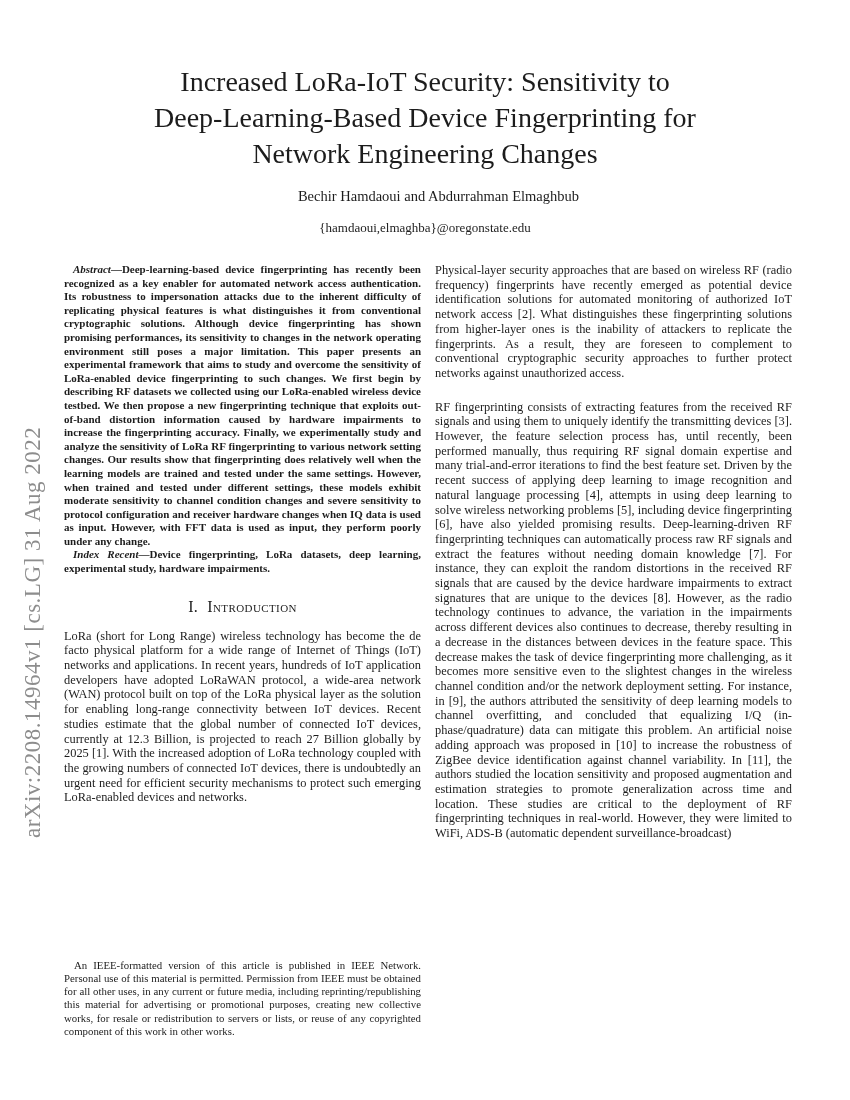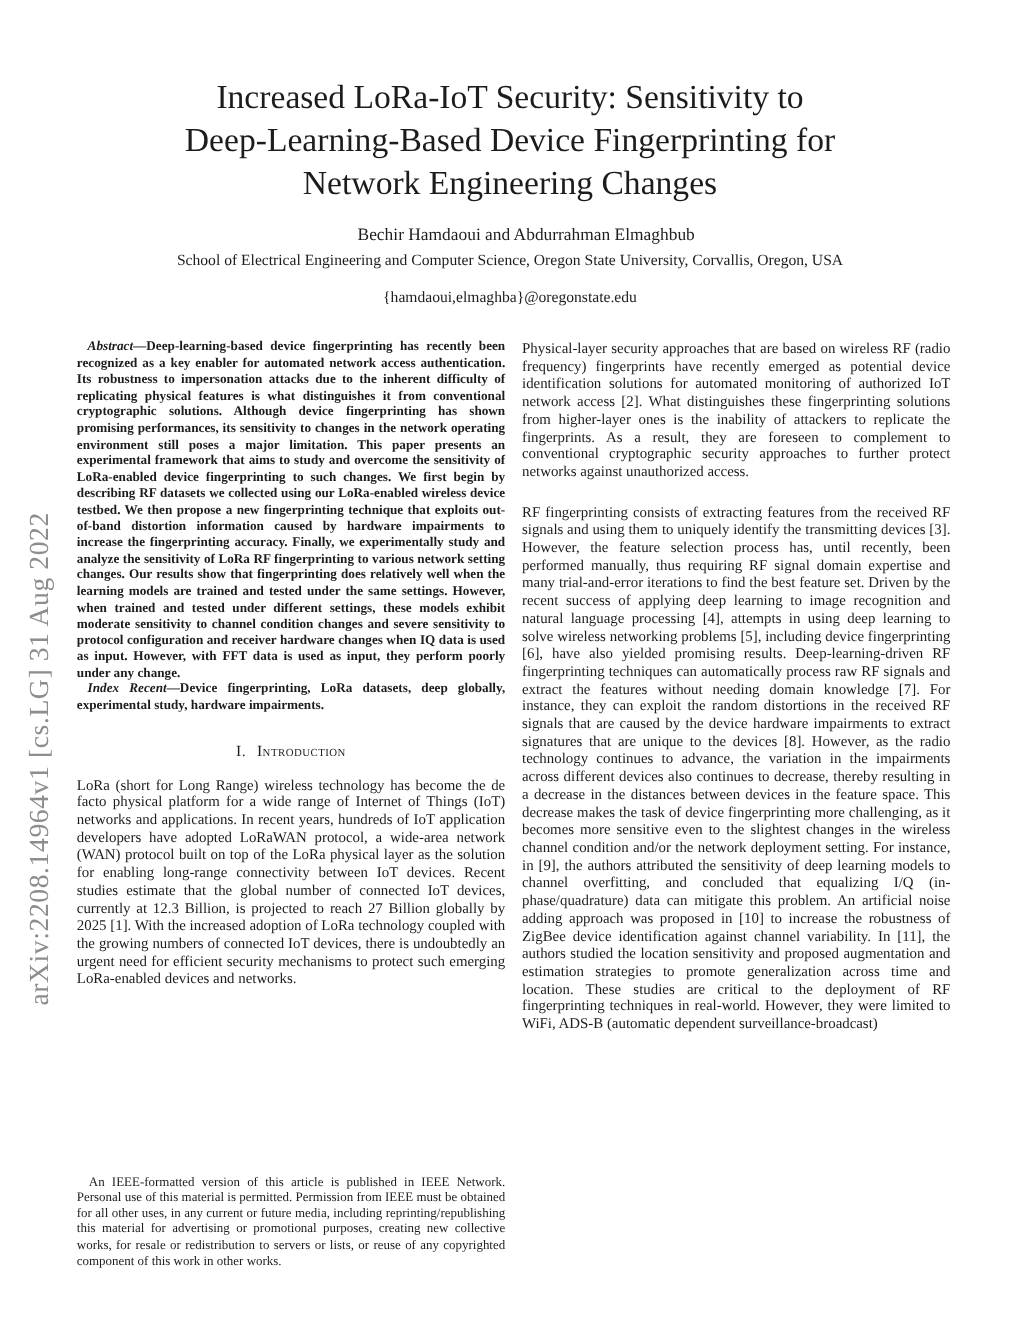--- a/index.html
+++ b/index.html
@@ -43,21 +43,21 @@
     font-size:11px;
     font-weight:bold;
     line-height:13.6px;
     text-indent:9px;
     margin:0;
   }
   .lead-label { font-style:italic; }
 
   .section-heading {
     text-align:center;
-    font-size:13px;
+    font-size:16px;
     margin-top:22px;
     font-variant:small-caps;
     letter-spacing:0.4px;
   }
   .heading-num { margin-right:9px; }
 
   .body-par {
     font-size:12.4px;
     line-height:14.7px;
     margin:0;
@@ -79,29 +79,28 @@
 
 <div class="page">
 
   <div class="watermark">arXiv:2208.14964v1  [cs.LG]  31 Aug 2022</div>
 
   <div class="header">
     <div class="title-line">Increased LoRa-IoT Security: Sensitivity to</div>
     <div class="title-line">Deep-Learning-Based Device Fingerprinting for</div>
     <div class="title-line">Network Engineering Changes</div>
     <div class="authors">Bechir Hamdaoui and Abdurrahman Elmaghbub</div>
-    <div class="affiliation">School of Electrical Engineering and Computer Science, Oregon State University, Corvallis, Oregon, USA</div>
     <div class="email">{hamdaoui,elmaghba}@oregonstate.edu</div>
   </div>
 
   <div class="columns">
 
     <div class="col left-col">
       <p class="abstract"><span class="lead-label">Abstract</span><span>—</span><span>Deep-learning-based device fingerprinting has recently been recognized as a key enabler for automated network access authentication. Its robustness to impersonation attacks due to the inherent difficulty of replicating physical features is what distinguishes it from conventional cryptographic solutions. Although device fingerprinting has shown promising performances, its sensitivity to changes in the network operating environment still poses a major limitation. This paper presents an experimental framework that aims to study and overcome the sensitivity of LoRa-enabled device fingerprinting to such changes. We first begin by describing RF datasets we collected using our LoRa-enabled wireless device testbed. We then propose a new fingerprinting technique that exploits out-of-band distortion information caused by hardware impairments to increase the fingerprinting accuracy. Finally, we experimentally study and analyze the sensitivity of LoRa RF fingerprinting to various network setting changes. Our results show that fingerprinting does relatively well when the learning models are trained and tested under the same settings. However, when trained and tested under different settings, these models exhibit moderate sensitivity to channel condition changes and severe sensitivity to protocol configuration and receiver hardware changes when IQ data is used as input. However, with FFT data is used as input, they perform poorly under any change.</span></p>
-      <p class="index-terms"><span class="lead-label">Index Recent</span><span>—</span><span>Device fingerprinting, LoRa datasets, deep globally, experimental study, hardware impairments.</span></p>
+      <p class="index-terms"><span class="lead-label">Index Recent</span><span>—</span><span>Device fingerprinting, LoRa datasets, deep learning, experimental study, hardware impairments.</span></p>
 
       <div class="section-heading"><span class="heading-num">I.</span><span>Introduction</span></div>
 
       <p class="body-par intro-par">LoRa (short for Long Range) wireless technology has become the de facto physical platform for a wide range of Internet of Things (IoT) networks and applications. In recent years, hundreds of IoT application developers have adopted LoRaWAN protocol, a wide-area network (WAN) protocol built on top of the LoRa physical layer as the solution for enabling long-range connectivity between IoT devices. Recent studies estimate that the global number of connected IoT devices, currently at 12.3 Billion, is projected to reach 27 Billion globally by 2025 [1]. With the increased adoption of LoRa technology coupled with the growing numbers of connected IoT devices, there is undoubtedly an urgent need for efficient security mechanisms to protect such emerging LoRa-enabled devices and networks.</p>
 
       <div class="footnote">An IEEE-formatted version of this article is published in IEEE Network. Personal use of this material is permitted. Permission from IEEE must be obtained for all other uses, in any current or future media, including reprinting/republishing this material for advertising or promotional purposes, creating new collective works, for resale or redistribution to servers or lists, or reuse of any copyrighted component of this work in other works.</div>
     </div>
 
     <div class="col">
       <p class="body-par">Physical-layer security approaches that are based on wireless RF (radio frequency) fingerprints have recently emerged as potential device identification solutions for automated monitoring of authorized IoT network access [2]. What distinguishes these fingerprinting solutions from higher-layer ones is the inability of attackers to replicate the fingerprints. As a result, they are foreseen to complement to conventional cryptographic security approaches to further protect networks against unauthorized access.</p>

